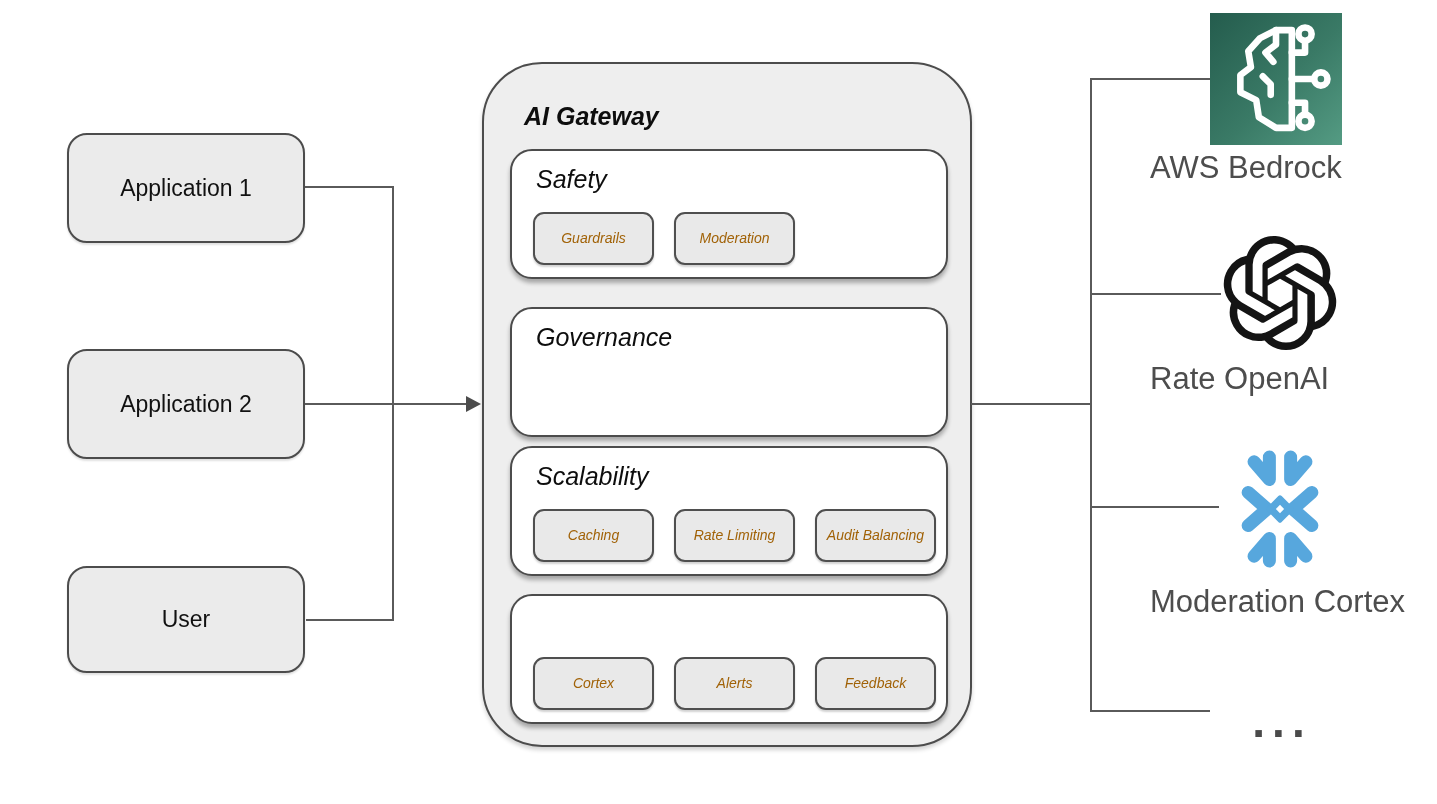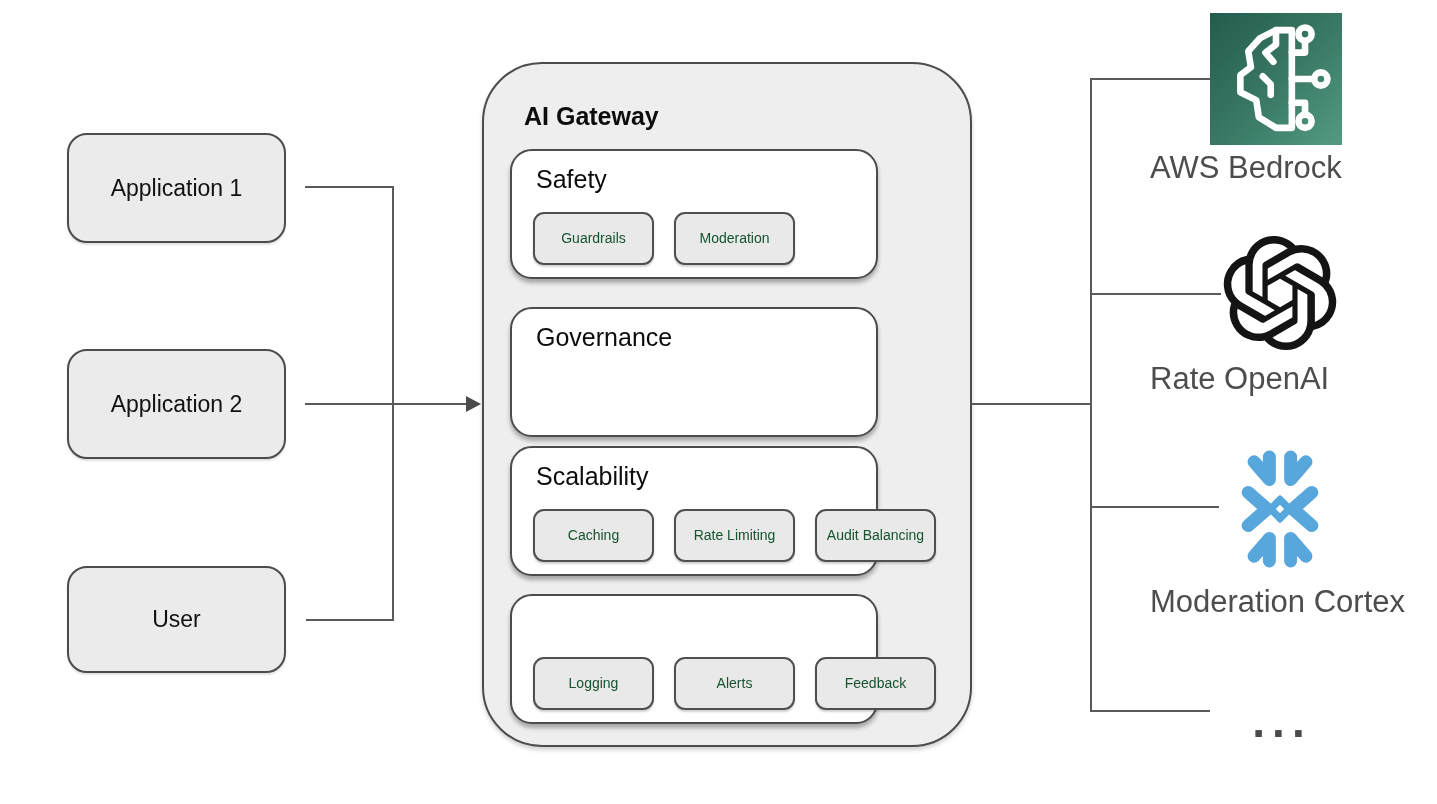--- a/index.html
+++ b/index.html
@@ -1,56 +1,56 @@
 <!DOCTYPE html>
 <html><head>
 <meta charset="utf-8">
 <style>
   html,body{margin:0;padding:0;background:#fff;}
   body{font-family:"Liberation Sans","DejaVu Sans",sans-serif;}
   #canvas{position:relative;width:1437px;height:804px;background:#ffffff;overflow:hidden;}
 
   
   .client-box{
-    position:absolute;left:67px;width:219px;height:110px;
+    position:absolute;left:67px;width:238px;height:110px;
     background:#ebebeb;border:2px solid #4c4c4c;border-radius:20px;
     display:flex;align-items:center;justify-content:center;
     font-size:23px;color:#111;box-sizing:border-box;
     box-shadow:0 2px 2px rgba(0,0,0,.12);
   }
 
   
   .line{position:absolute;background:#5a5a5a;}
   .arrow-right{
     position:absolute;width:0;height:0;
     border-top:8px solid transparent;border-bottom:8px solid transparent;
     border-left:15px solid #4c4c4c;
   }
 
   
   .gateway{
     position:absolute;left:482px;top:62px;width:490px;height:685px;
     background:#eeeeee;border:2px solid #4c4c4c;border-radius:60px;
-    box-sizing:border-box;box-shadow:0 3px 4px rgba(0,0,0,.18);
+    box-sizing:border-box;box-shadow:0 3px 4px rgba(0,0,0,.18);font-style:italic;
   }
   .gateway-title{
     position:absolute;left:40px;top:38px;font-size:25px;font-weight:bold;color:#0d0d0d;
   }
   .gw-card{
-    position:absolute;left:26px;width:368px;height:130px;
+    position:absolute;left:26px;width:438px;height:130px;
     background:#ffffff;border:2px solid #4c4c4c;border-radius:22px;
     box-sizing:border-box;box-shadow:0 4px 4px rgba(0,0,0,.3);
   }
   .gw-card-title{margin:14px 0 0 24px;font-size:25px;color:#0d0d0d;}
   .chip-row{position:absolute;left:21px;bottom:12px;display:flex;gap:20px;}
   .chip{
     width:121px;min-height:53px;background:#e9e9e9;border:2px solid #4f4f4f;
     border-radius:11px;box-sizing:border-box;
     display:flex;align-items:center;justify-content:center;text-align:center;
-    font-size:14px;line-height:1.25;color:#14532d;padding:4px 6px;
+    font-size:14px;line-height:1.25;color:#a16207;padding:4px 6px;
     box-shadow:0 2px 2px rgba(0,0,0,.18);
   }
 
   
   .provider-label{
     position:absolute;left:1150px;width:264px;
     font-size:31px;color:#4d4d4d;
   }
   .bedrock-tile{
     position:absolute;left:1210px;top:13px;width:132px;height:132px;
@@ -116,21 +116,21 @@
           </div>
         <div class="chip">
             <span>Audit Balancing</span>
           </div>
       </div>
     </div>
 
     <div class="gw-card" style="top:530px">
       <div class="chip-row">
         <div class="chip">
-            <span>Logging</span>
+            <span>Cortex</span>
           </div>
         <div class="chip">
             <span>Alerts</span>
           </div>
         <div class="chip">
             <span>Feedback</span>
           </div>
       </div>
     </div>
   </div>

